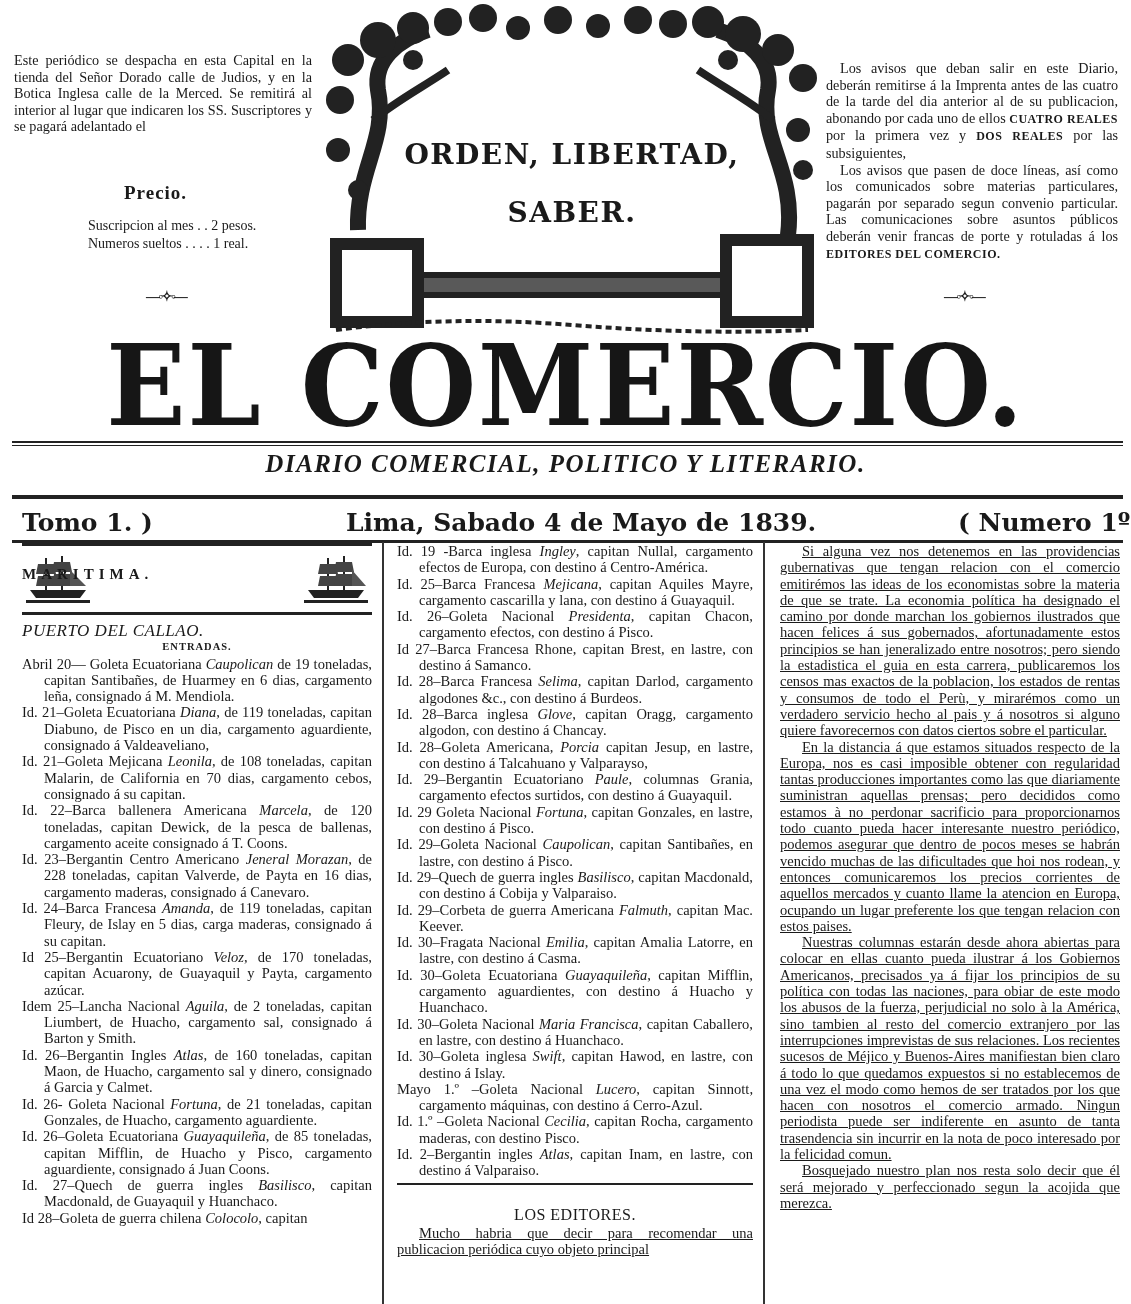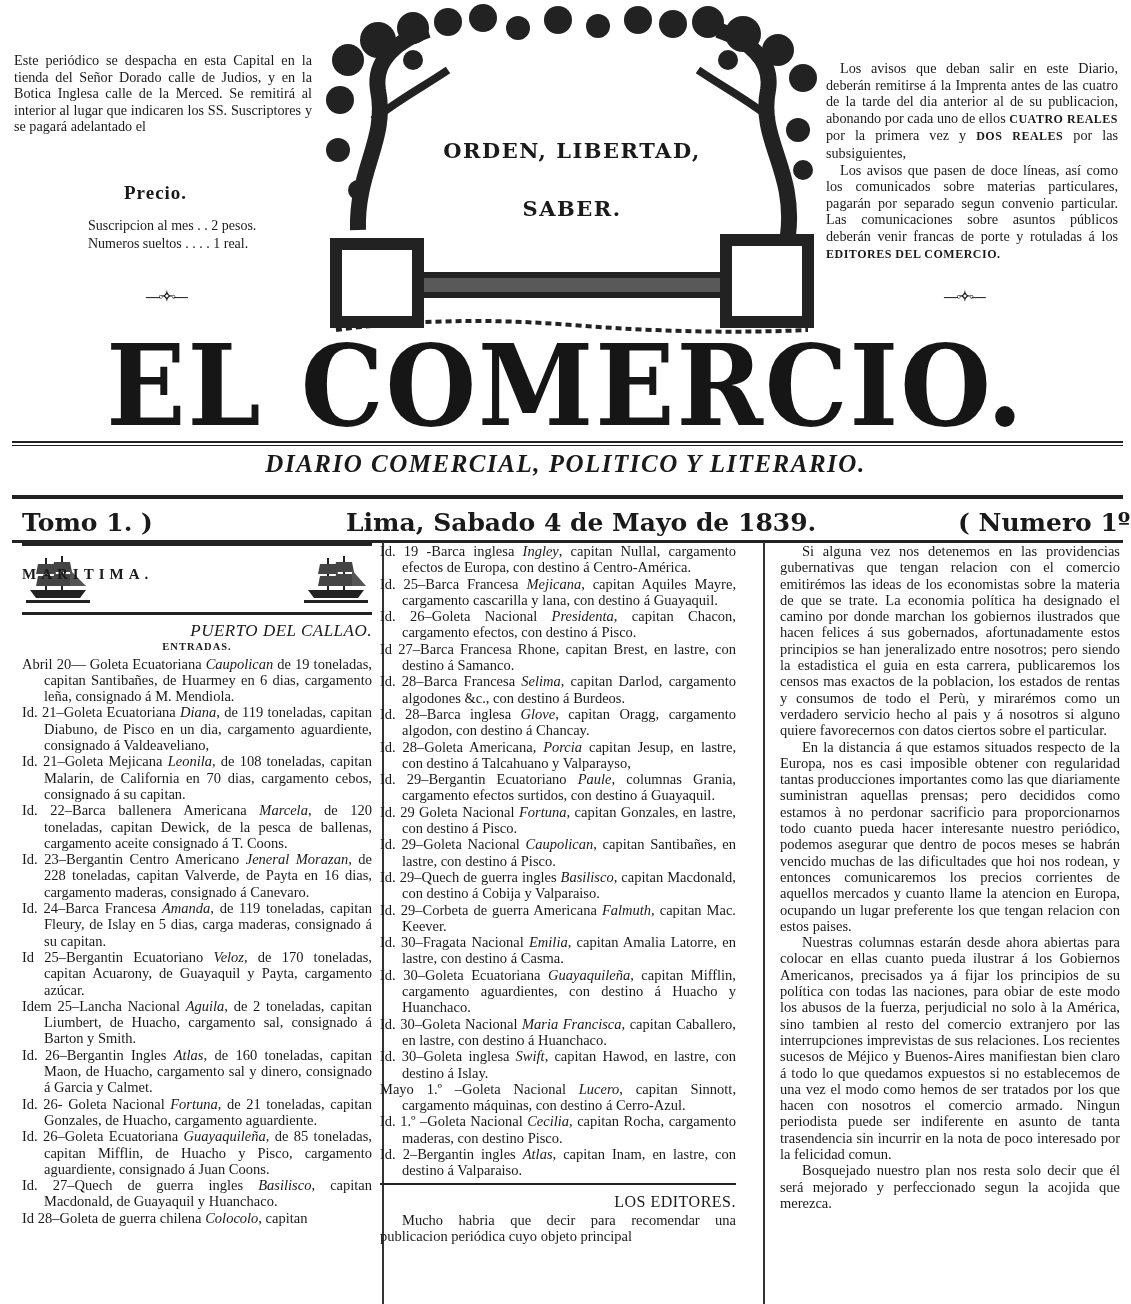--- a/index.html
+++ b/index.html
@@ -12,47 +12,47 @@
   #left-notice { left: 14px; top: 52px; width: 298px; }
   #right-notice { left: 826px; top: 60px; width: 292px; }
   .indent { text-indent: 14px; }
   .sc { font-variant: small-caps; font-weight: bold; font-size: 12px; letter-spacing: 0.5px; }
   .precio-title { position: absolute; left: 124px; top: 182px; font-weight: bold; font-size: 19px; letter-spacing: 1px; }
   .precio-line { position: absolute; left: 88px; font-size: 14px; }
   .ornament { position: absolute; font-size: 14px; letter-spacing: -2px; font-weight: bold; }
 
   
   #woodcut { left: 318px; top: 0; width: 508px; height: 340px; }
-  .motto { position: absolute; width: 100%; text-align: center; font-weight: 900; font-size: 21px;
+  .motto { position: absolute; width: 100%; text-align: center; font-weight: 900; font-size: 28px;
            letter-spacing: 1.5px; font-family: "DejaVu Serif", serif; }
 
   
   #title { left: 0; top: 336px; width: 1131px; text-align: center; font-family: "DejaVu Serif", serif;
            font-weight: bold; font-size: 112px; line-height: 100px; letter-spacing: 2px;
            transform: scaleX(0.93); transform-origin: center; color: #161616; }
   .rule { position: absolute; left: 12px; width: 1111px; background: #222; }
   #subtitle { left: 0; top: 450px; width: 1131px; text-align: center; font-style: italic; font-weight: bold;
               font-size: 25px; letter-spacing: 1.5px; }
   .dateline { position: absolute; top: 508px; font-weight: bold; font-size: 25px; font-family: "DejaVu Serif", serif; }
 
   
   .col { position: absolute; top: 543px; font-size: 14.5px; line-height: 16.3px; text-align: justify; }
   #col-left { left: 22px; width: 350px; }
-  #col-mid { left: 380px; width: 356px; }
+  #col-mid { left: 397px; width: 356px; }
   #col-right { left: 780px; width: 340px; }
   .vline { position: absolute; top: 542px; width: 2px; height: 762px; background: #333; }
   .entry { padding-left: 22px; text-indent: -22px; margin: 0; }
   .entry i { font-style: italic; }
-  .para { text-indent: 22px; margin: 0; }
-  .section-head { text-align: right; font-style: italic; font-size: 17px; margin: 8px 0 0 0; letter-spacing: 0.5px; }
+  .para { text-indent: 22px; margin: 0; text-decoration: underline; }
+  .section-head { text-align: left; font-style: italic; font-size: 17px; margin: 8px 0 0 0; letter-spacing: 0.5px; }
   .subhead { text-align: center; font-size: 10.5px; font-weight: bold; letter-spacing: 1px; margin: 0; }
   .maritima { position: relative; height: 66px; border-top: 3px solid #222; border-bottom: 3px solid #222; margin-bottom: 4px; }
   .maritima .label { position: absolute; left: 0; right: 0; top: 20px; text-align: left; font-weight: bold; font-size: 15px; letter-spacing: 5px; }
   .ship { position: absolute; top: 6px; width: 64px; height: 52px; }
-  .editores-title { text-align: right; font-size: 16px; margin: 9px 0 2px 0; letter-spacing: 0.5px; }
+  .editores-title { text-align: center; font-size: 16px; margin: 22px 0 2px 0; letter-spacing: 0.5px; }
   .hr { height: 2px; background: #222; margin: 4px 0 0 0; }
 </style>
 </head>
 <body>
 
 <div id="left-notice" class="abs side-block">
   <span>Este periódico se despacha en esta Capital en la tienda del Señor Dorado calle de Judios, y en la Botica Inglesa calle de la Merced. Se remitirá al interior al lugar que indicaren los SS. Suscriptores y se pagará adelantado el</span>
 </div>
 <div class="precio-title">Precio.</div>
 <div class="precio-line" style="top:218px;">Suscripcion al mes . . 2 pesos.</div>

